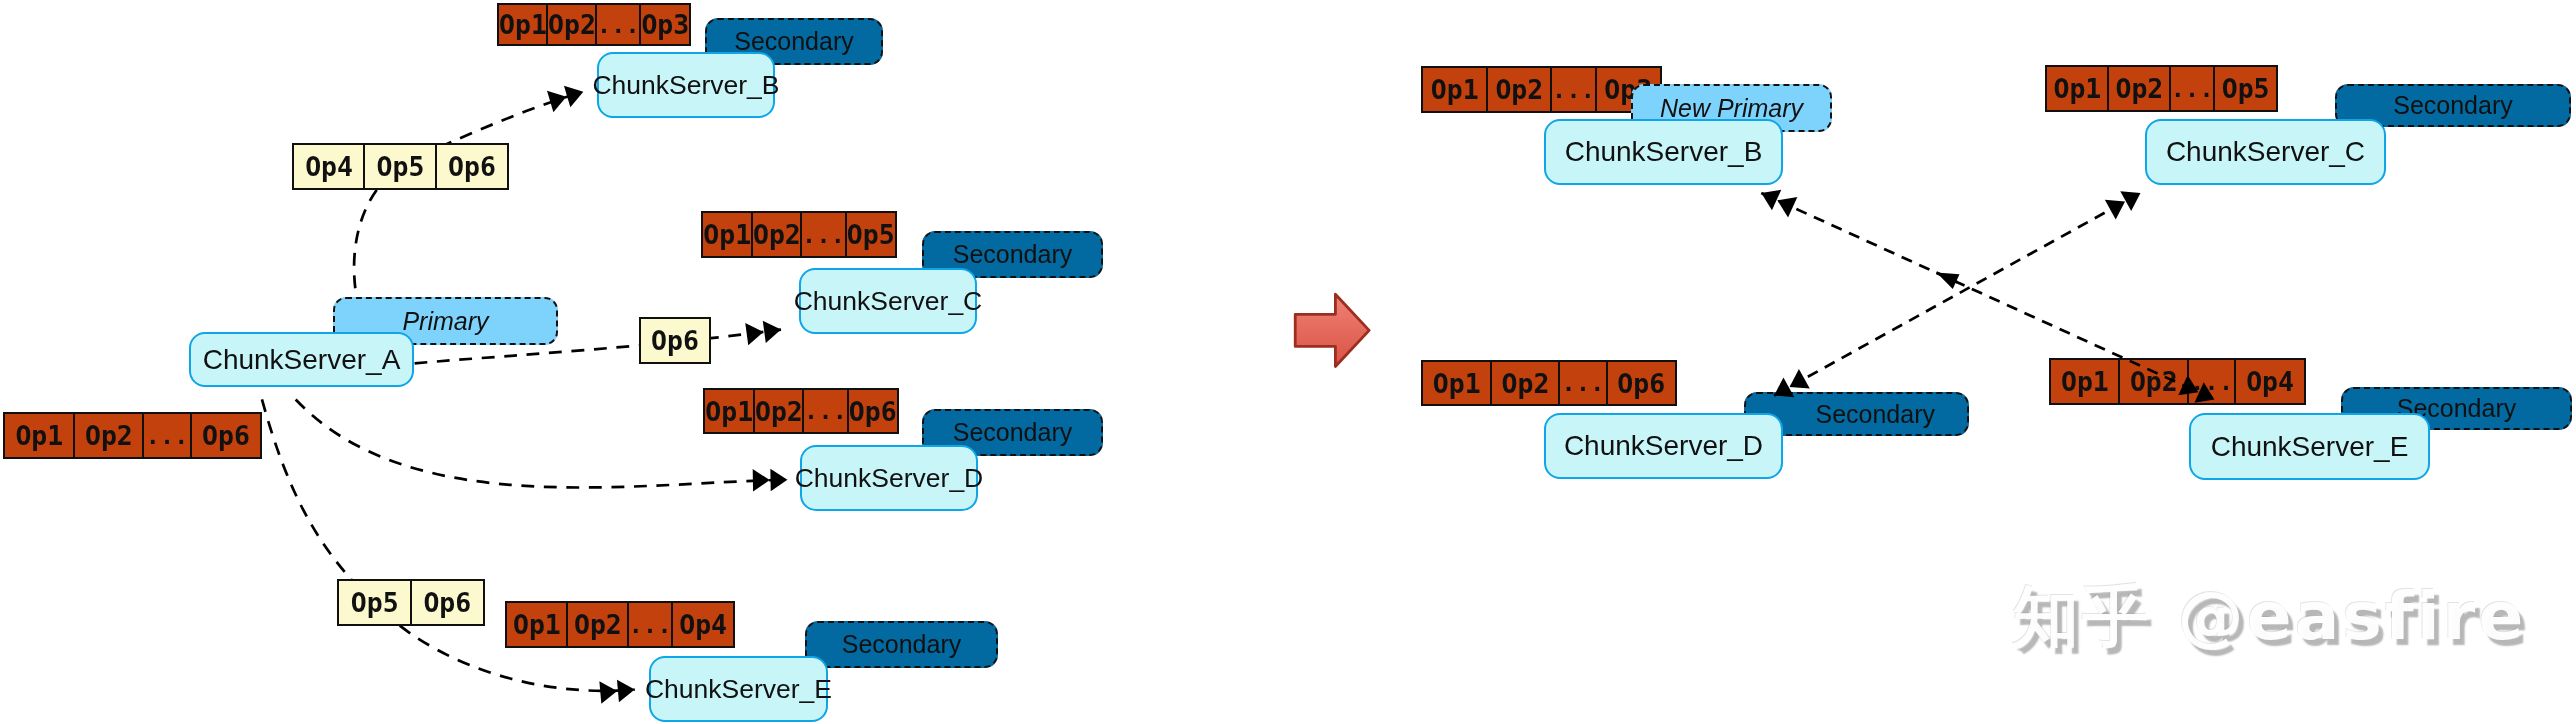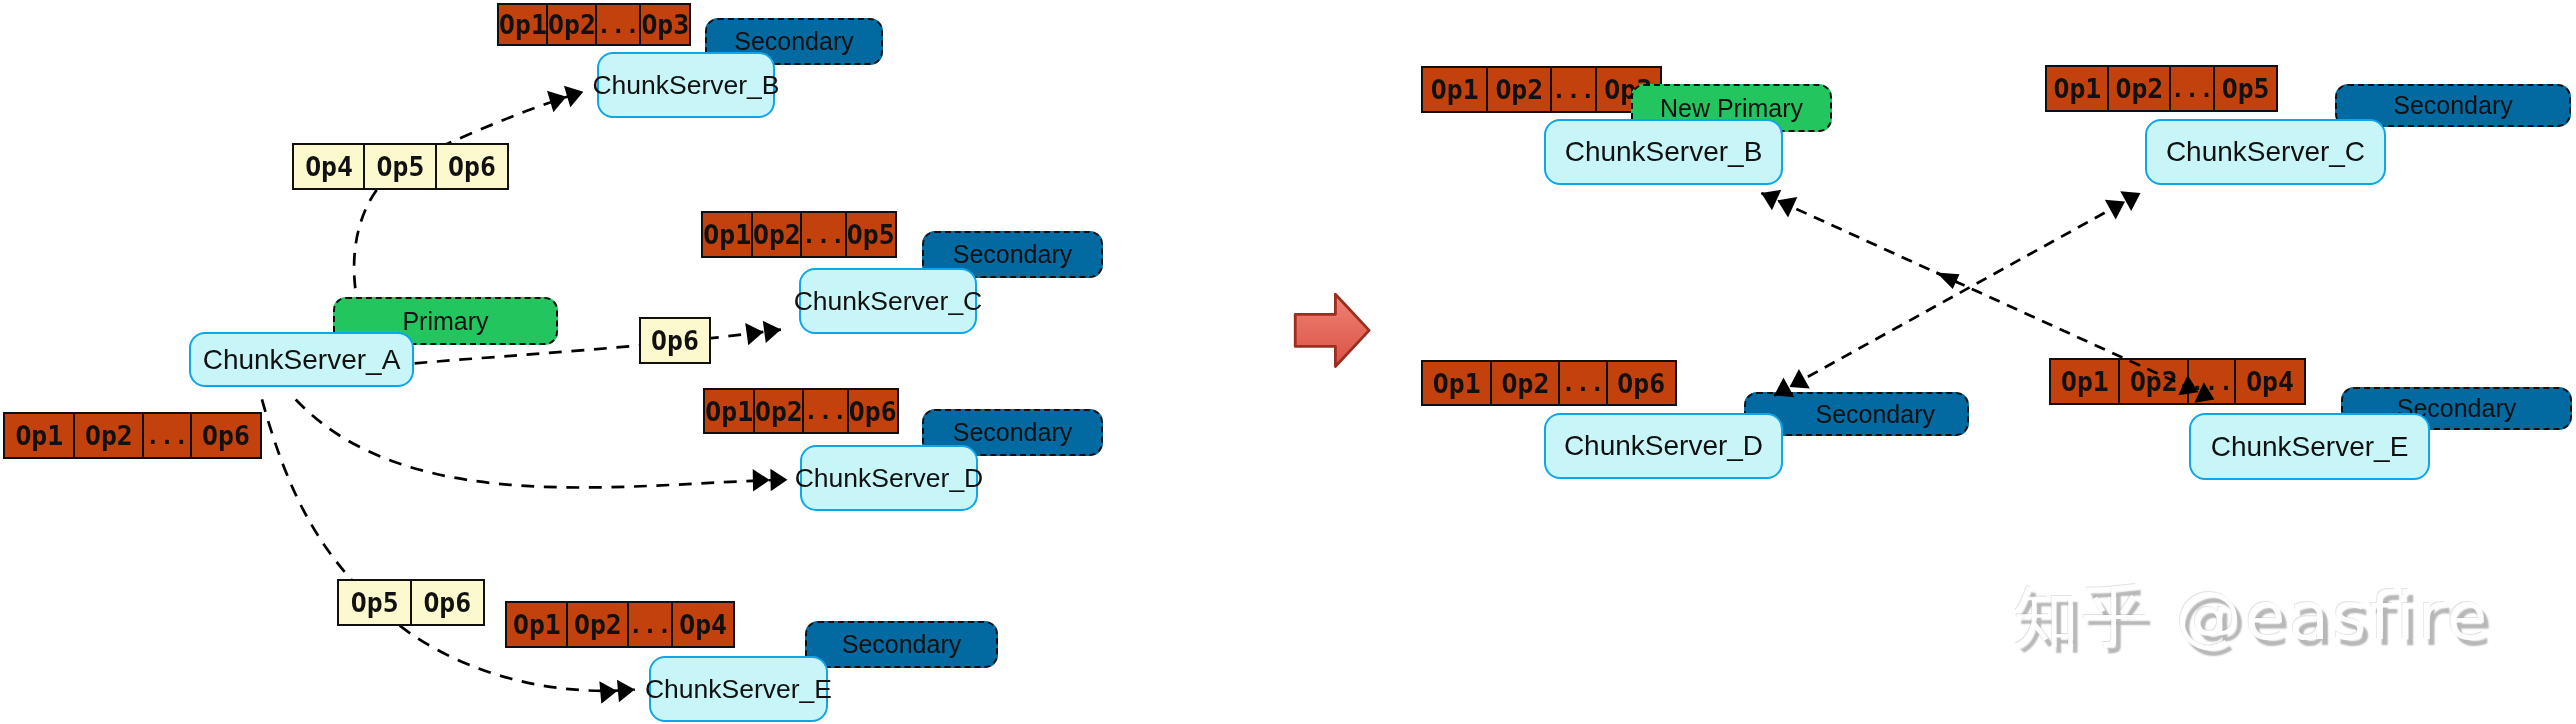--- a/index.html
+++ b/index.html
@@ -18,26 +18,26 @@
   .ops-green .cell{background:#c2410c;}
   .ops-yellow .cell{background:#fcf9cf;}
   
   .server{position:absolute;z-index:3;background:#c8f6f8;border:2px solid #0ea5e9;
           border-radius:16px;display:flex;align-items:center;justify-content:center;
           font-size:28px;color:#111;box-sizing:border-box;}
   
   .pill{position:absolute;z-index:2;background:#0369a1;border:2.4px dashed #111;
         border-radius:13px;display:flex;align-items:center;justify-content:center;
         font-size:25px;color:#111;box-sizing:border-box;}
-  .pill.primary{background:#22c55e;}
+  .pill.primary{background:#7dd3fc;font-style:italic;}
   
   .watermark{position:absolute;z-index:6;font-size:66px;font-family:"DejaVu Sans",sans-serif;
              color:rgba(255,255,255,0.96);
              text-shadow:4.8px 5.6px 1.6px rgba(145,145,145,0.65), -0.8px -0.8px 0 rgba(200,200,200,0.5);
-             letter-spacing:3.2px;white-space:nowrap;}
+             letter-spacing:3.2px;white-space:nowrap;font-weight:bold;}
 </style>
 </head>
 <body>
 
 <div id="canvas">
 
   <svg id="arrows-left" class="layer" width="2576" height="725" viewBox="0 0 3206 902">
     <defs>
       <marker id="mk-l" markerUnits="userSpaceOnUse" markerWidth="52" markerHeight="34" refX="46" refY="17" orient="auto">
         <path d="M3,3 L24,17 L3,31 Z" fill="#000"></path>

